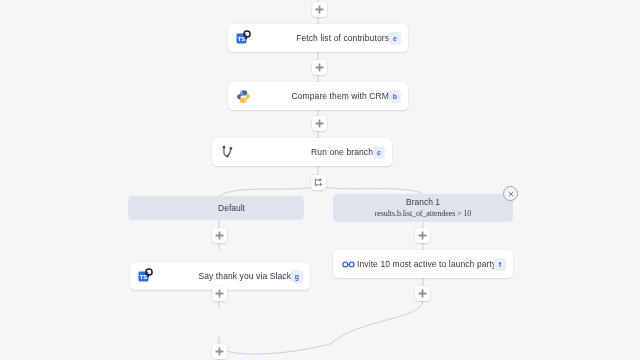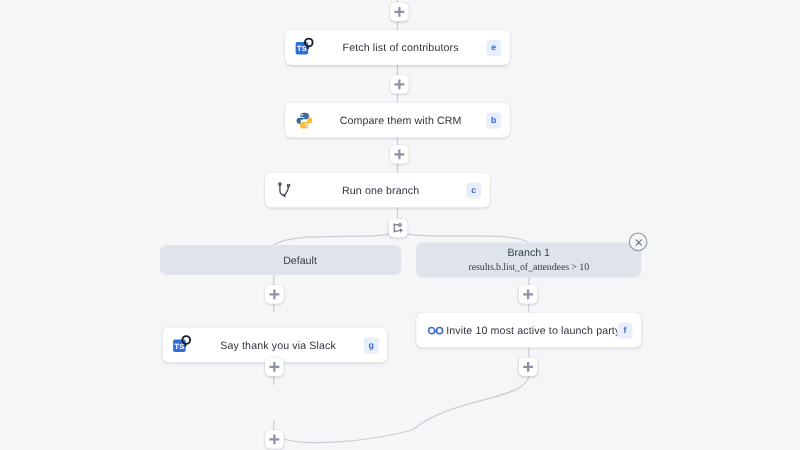--- a/index.html
+++ b/index.html
@@ -45,21 +45,21 @@
     width: 17px;
     height: 17px;
     flex: 0 0 17px;
     display: flex;
     align-items: center;
     justify-content: center;
     position: relative;
   }
   .node .title {
     flex: 1 1 auto;
-    text-align: center;
+    text-align: right;
     font-size: 8.5px;
     color: #2e3440;
     letter-spacing: 0.1px;
     white-space: nowrap;
     overflow: hidden;
   }
   .badge {
     flex: 0 0 auto;
     width: 12px;
     height: 13px;
@@ -221,21 +221,21 @@
         <circle cx="4.6" cy="8" r="2.6"></circle>
         <circle cx="11.4" cy="8" r="2.6"></circle>
         <path d="M7.2,8 L8.8,8"></path>
       </svg>
     </span>
     <span class="title">Invite 10 most active to launch party</span>
     <span class="badge">f</span>
   </div>
 
 
-  <div class="branchbox" style="left:128px; top:196px; width:193px; height:24px;padding-left:31px;">
+  <div class="branchbox" style="left:128px; top:196px; width:176px; height:24px;padding-left:31px;">
     <span class="bt">Default</span>
   </div>
 
   <div class="branchbox" style="left:333px; top:194px; width:180px; height:28px;">
     <span class="bt">Branch 1</span>
     <span class="bc">results.b.list_of_attendees &gt; 10</span>
   </div>
 
   <div class="plus" style="left:312px; top:2px;">
     <svg width="9" height="9" viewBox="0 0 10 10">

